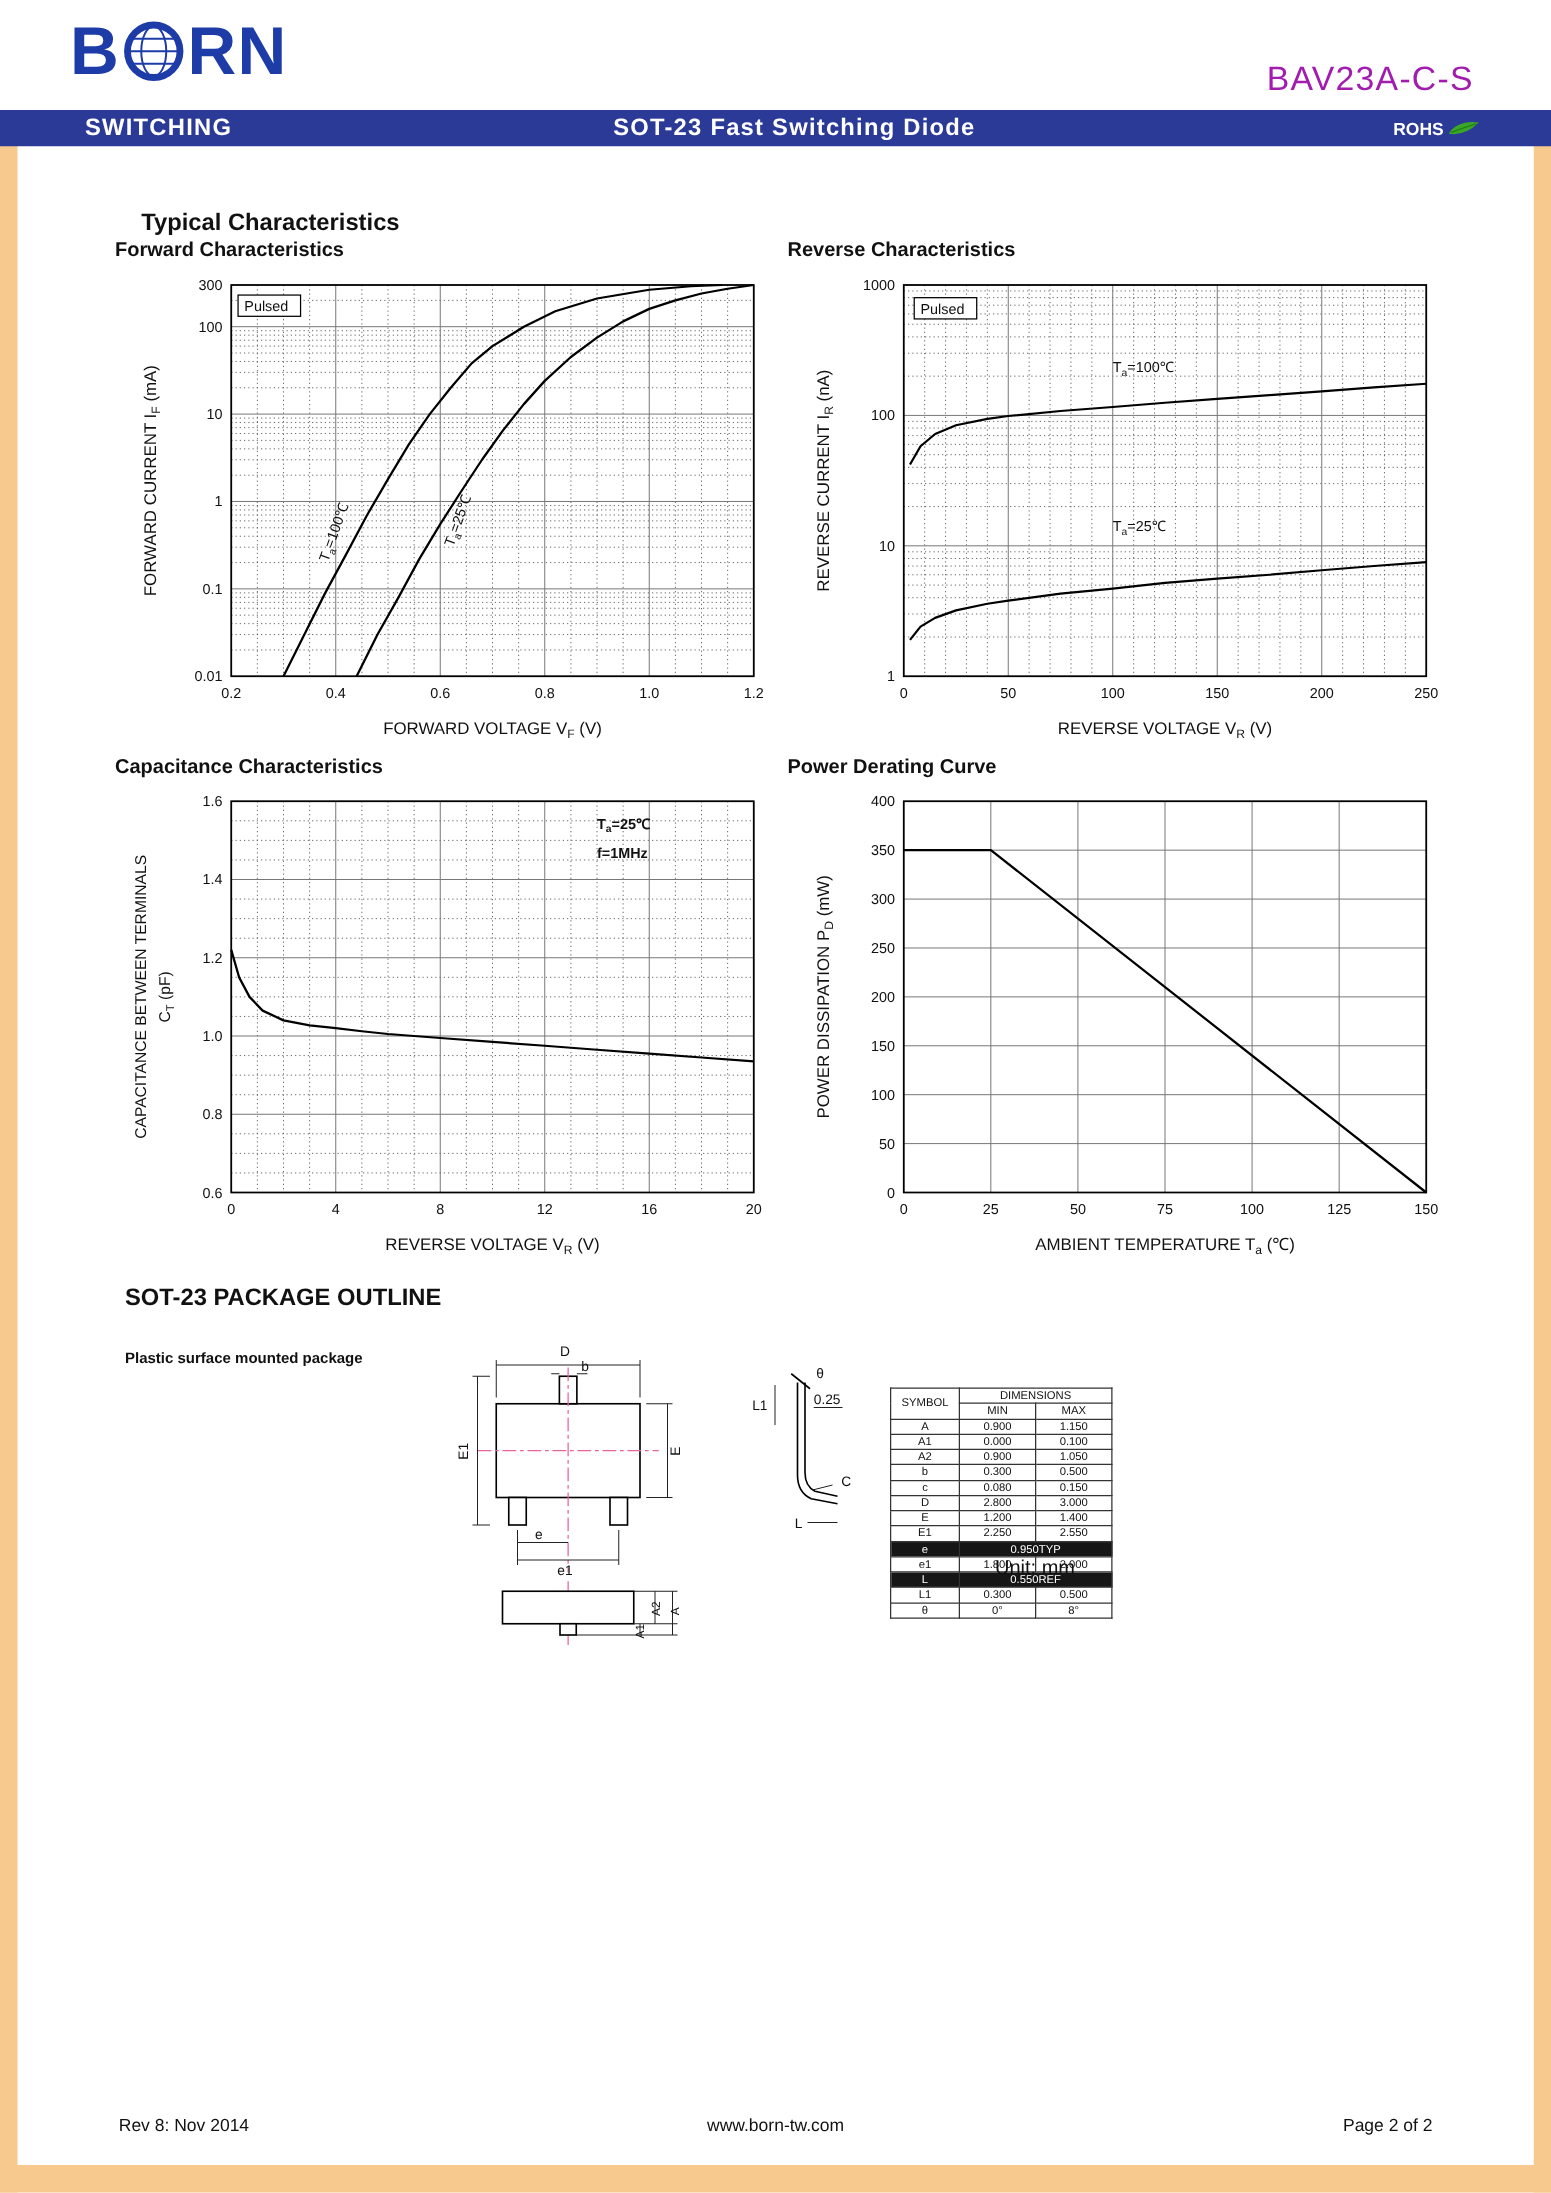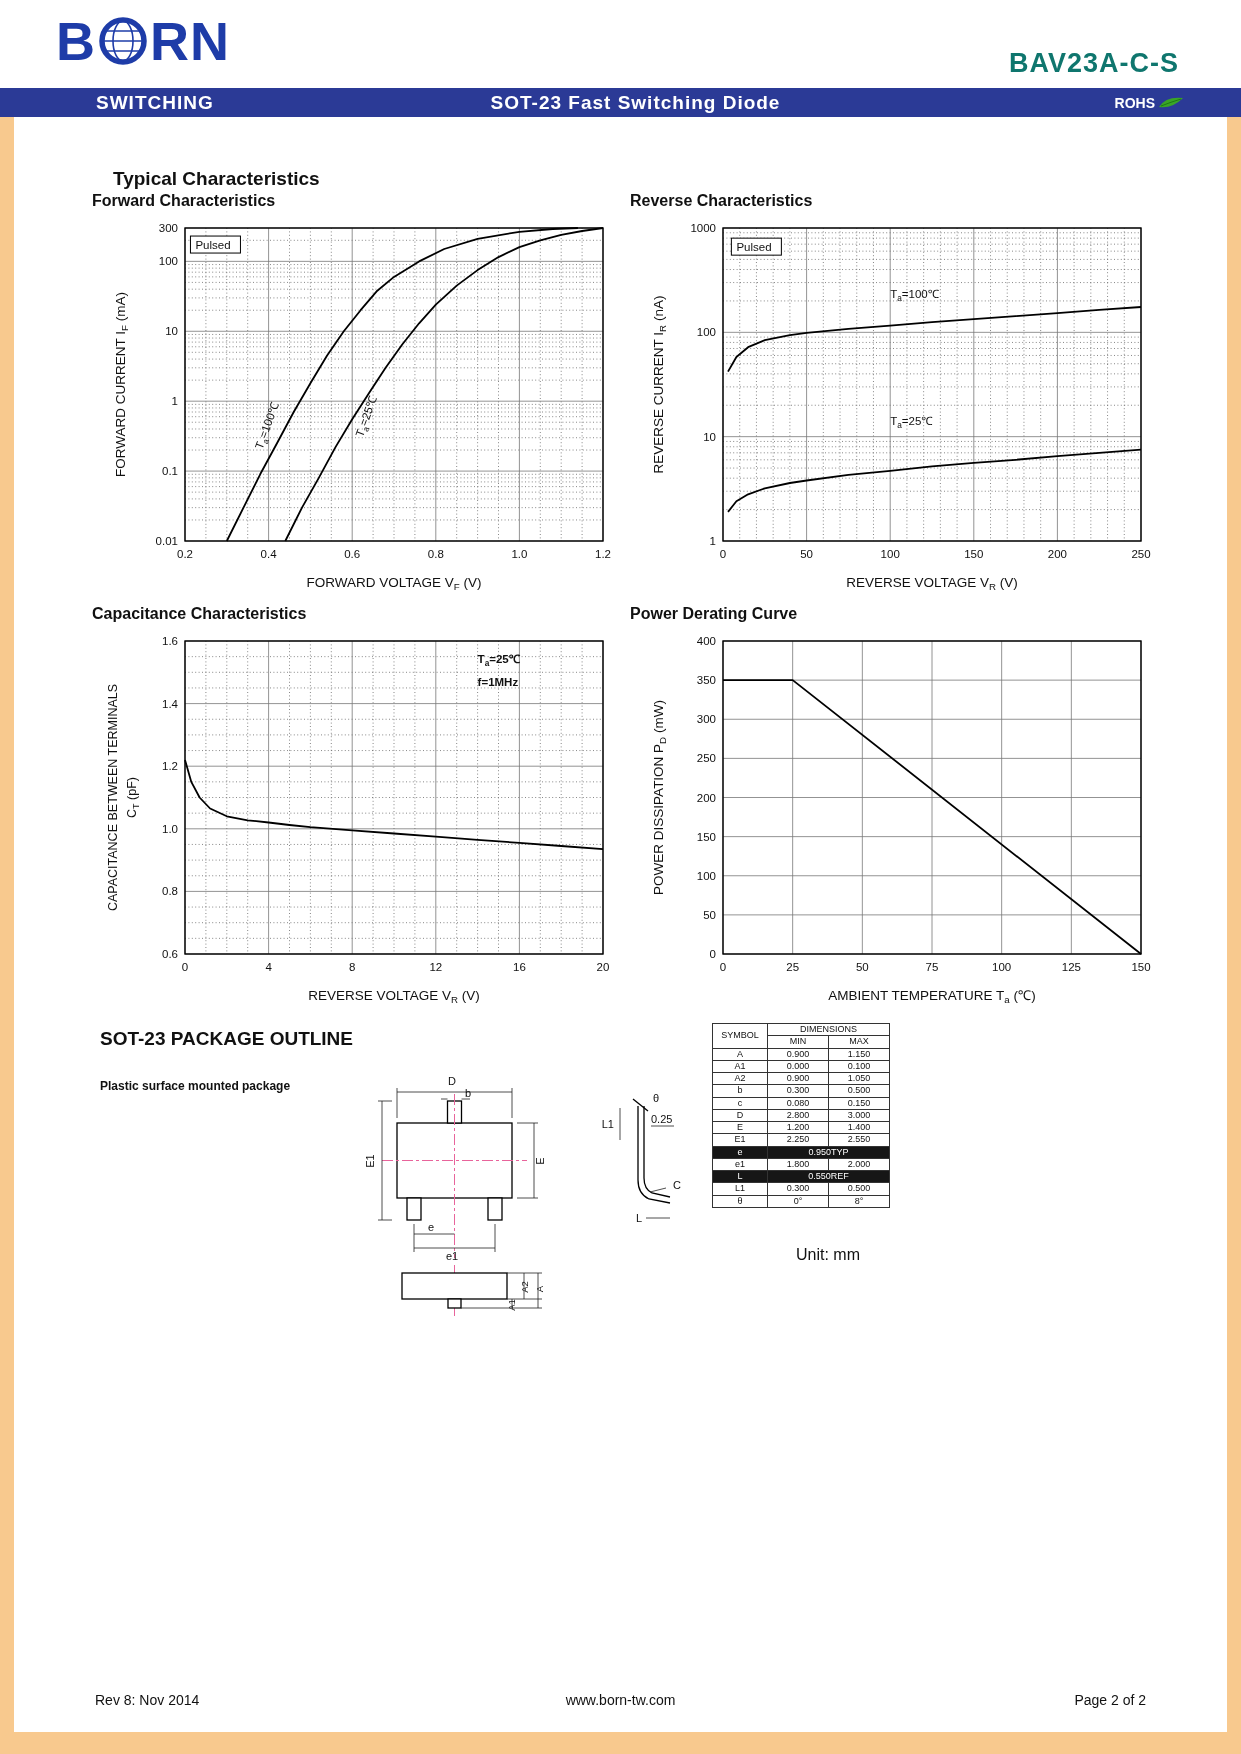--- a/index.html
+++ b/index.html
@@ -9,42 +9,42 @@
 
   
   .side-border{position:absolute;top:116px;bottom:0;width:14px;background:#f8c98e;}
   #left-border{left:0;} #right-border{right:0;}
   #bottom-border{position:absolute;left:0;right:0;bottom:0;height:22px;background:#f8c98e;}
 
   
   #brand{position:absolute;left:56px;top:14px;display:flex;align-items:center;
          color:#1e3ca8;font-weight:bold;font-size:54px;letter-spacing:1px;line-height:1;}
   #brand .globe{margin:0 2px;}
-  #part-number{position:absolute;right:62px;top:48px;font-size:27px;font-weight:bold;color:#0f766e;letter-spacing:1px;}
+  #part-number{position:absolute;right:62px;top:48px;font-size:27px;font-weight:normal;color:#a21caf;letter-spacing:1px;}
   #title-bar{position:absolute;top:88px;left:0;right:0;height:29px;background:#2b3a96;color:#fff;}
-  #bar-left{position:absolute;left:96px;top:4px;font-size:19px;font-weight:bold;letter-spacing:1px;}
+  #bar-left{position:absolute;left:68px;top:4px;font-size:19px;font-weight:bold;letter-spacing:1px;}
   #bar-title{position:absolute;left:0;right:0;top:4px;text-align:center;font-size:19px;font-weight:bold;letter-spacing:1px;padding-left:30px;}
   #rohs{position:absolute;right:56px;top:6px;font-size:14px;font-weight:bold;display:flex;align-items:center;gap:2px;}
 
   
   #typical-title{position:absolute;left:113px;top:168px;font-size:19px;font-weight:bold;}
   #package-title{position:absolute;left:100px;top:1028px;font-size:19px;font-weight:bold;}
   #package-subtitle{position:absolute;left:100px;top:1057px;font-size:12px;font-weight:bold;margin-top:22px;}
   #unit-label{position:absolute;left:796px;top:1246px;font-size:16px;}
 
   
   #charts{position:absolute;left:92px;top:192px;width:1080px;display:grid;
           grid-template-columns:538px 538px;grid-row-gap:6px;}
   .chart-block{width:538px;}
   .chart-title{text-align:left;font-size:16px;font-weight:bold;height:22px;}
   .chart{display:block;margin:0 auto;}
 
   
   #pkg-svg{position:absolute;left:352px;top:1068px;}
-  #dim-table{position:absolute;left:712px;top:1023px;border-collapse:collapse;font-size:9px;}
+  #dim-table{position:absolute;left:712px;top:1110px;border-collapse:collapse;font-size:9px;}
   #dim-table th,#dim-table td{border:1px solid #333;text-align:center;padding:0 4px;line-height:1.25;}
   #dim-table th{font-weight:normal;}
   #dim-table .c-sym{width:46px;} #dim-table .c-min{width:52px;} #dim-table .c-max{width:52px;}
   #dim-table tr.dark td{background:#161616;color:#fff;}
 
   
   .footer-text{position:absolute;top:1692px;font-size:14px;font-weight:normal;}
   #footer-rev{left:95px;} #footer-page{right:95px;}
   #footer-url{left:0;right:0;text-align:center;}
 </style>

